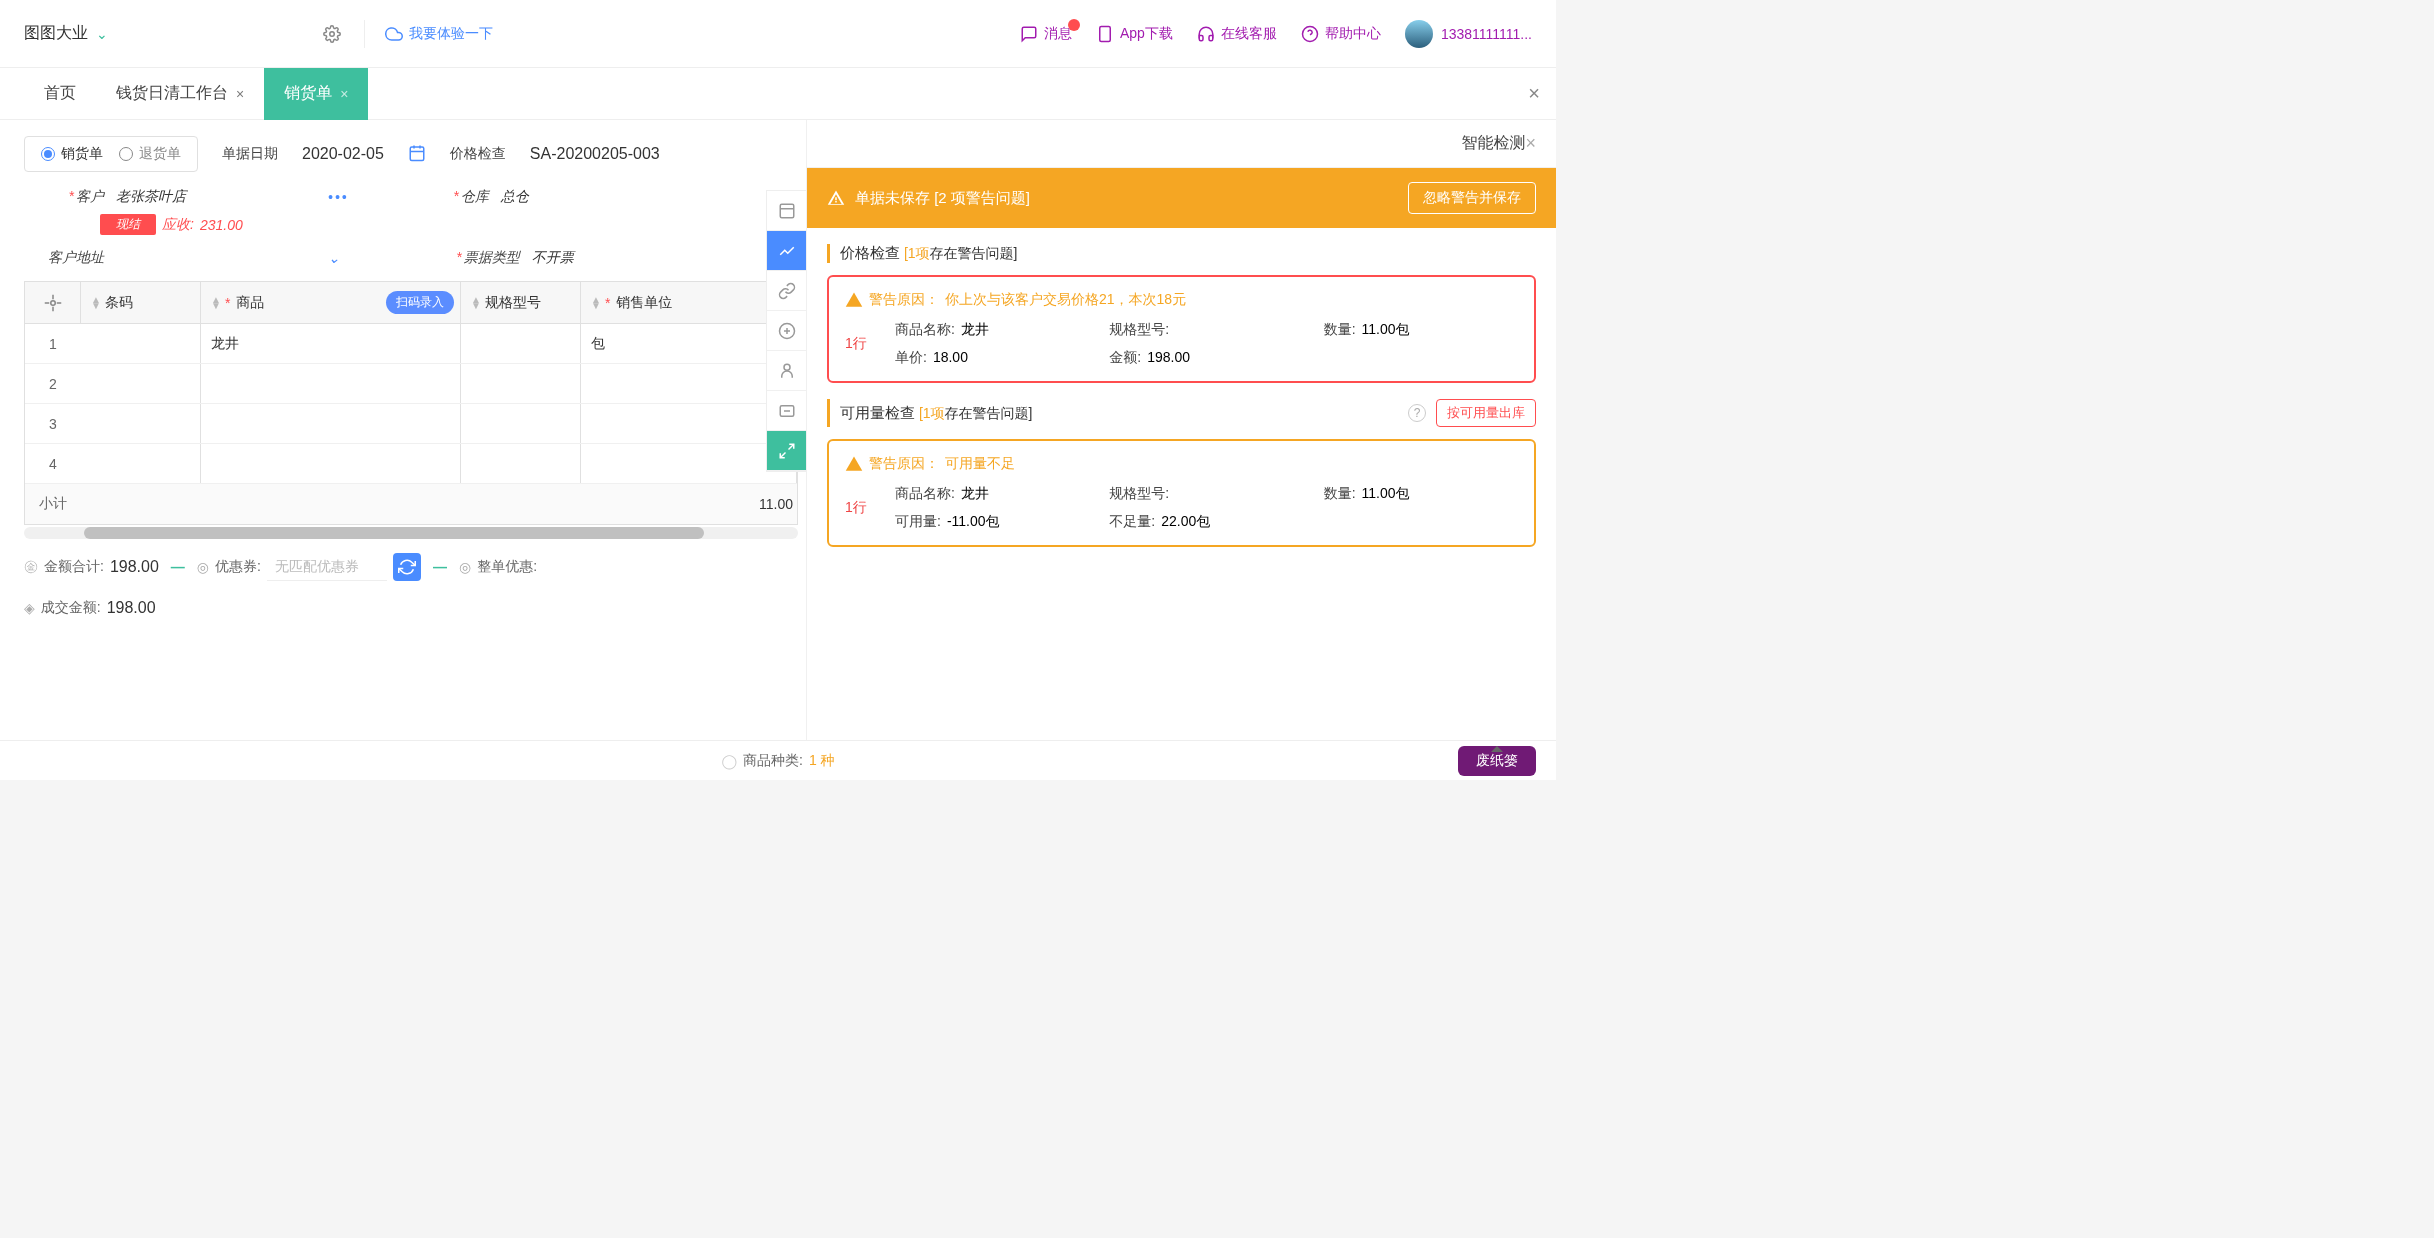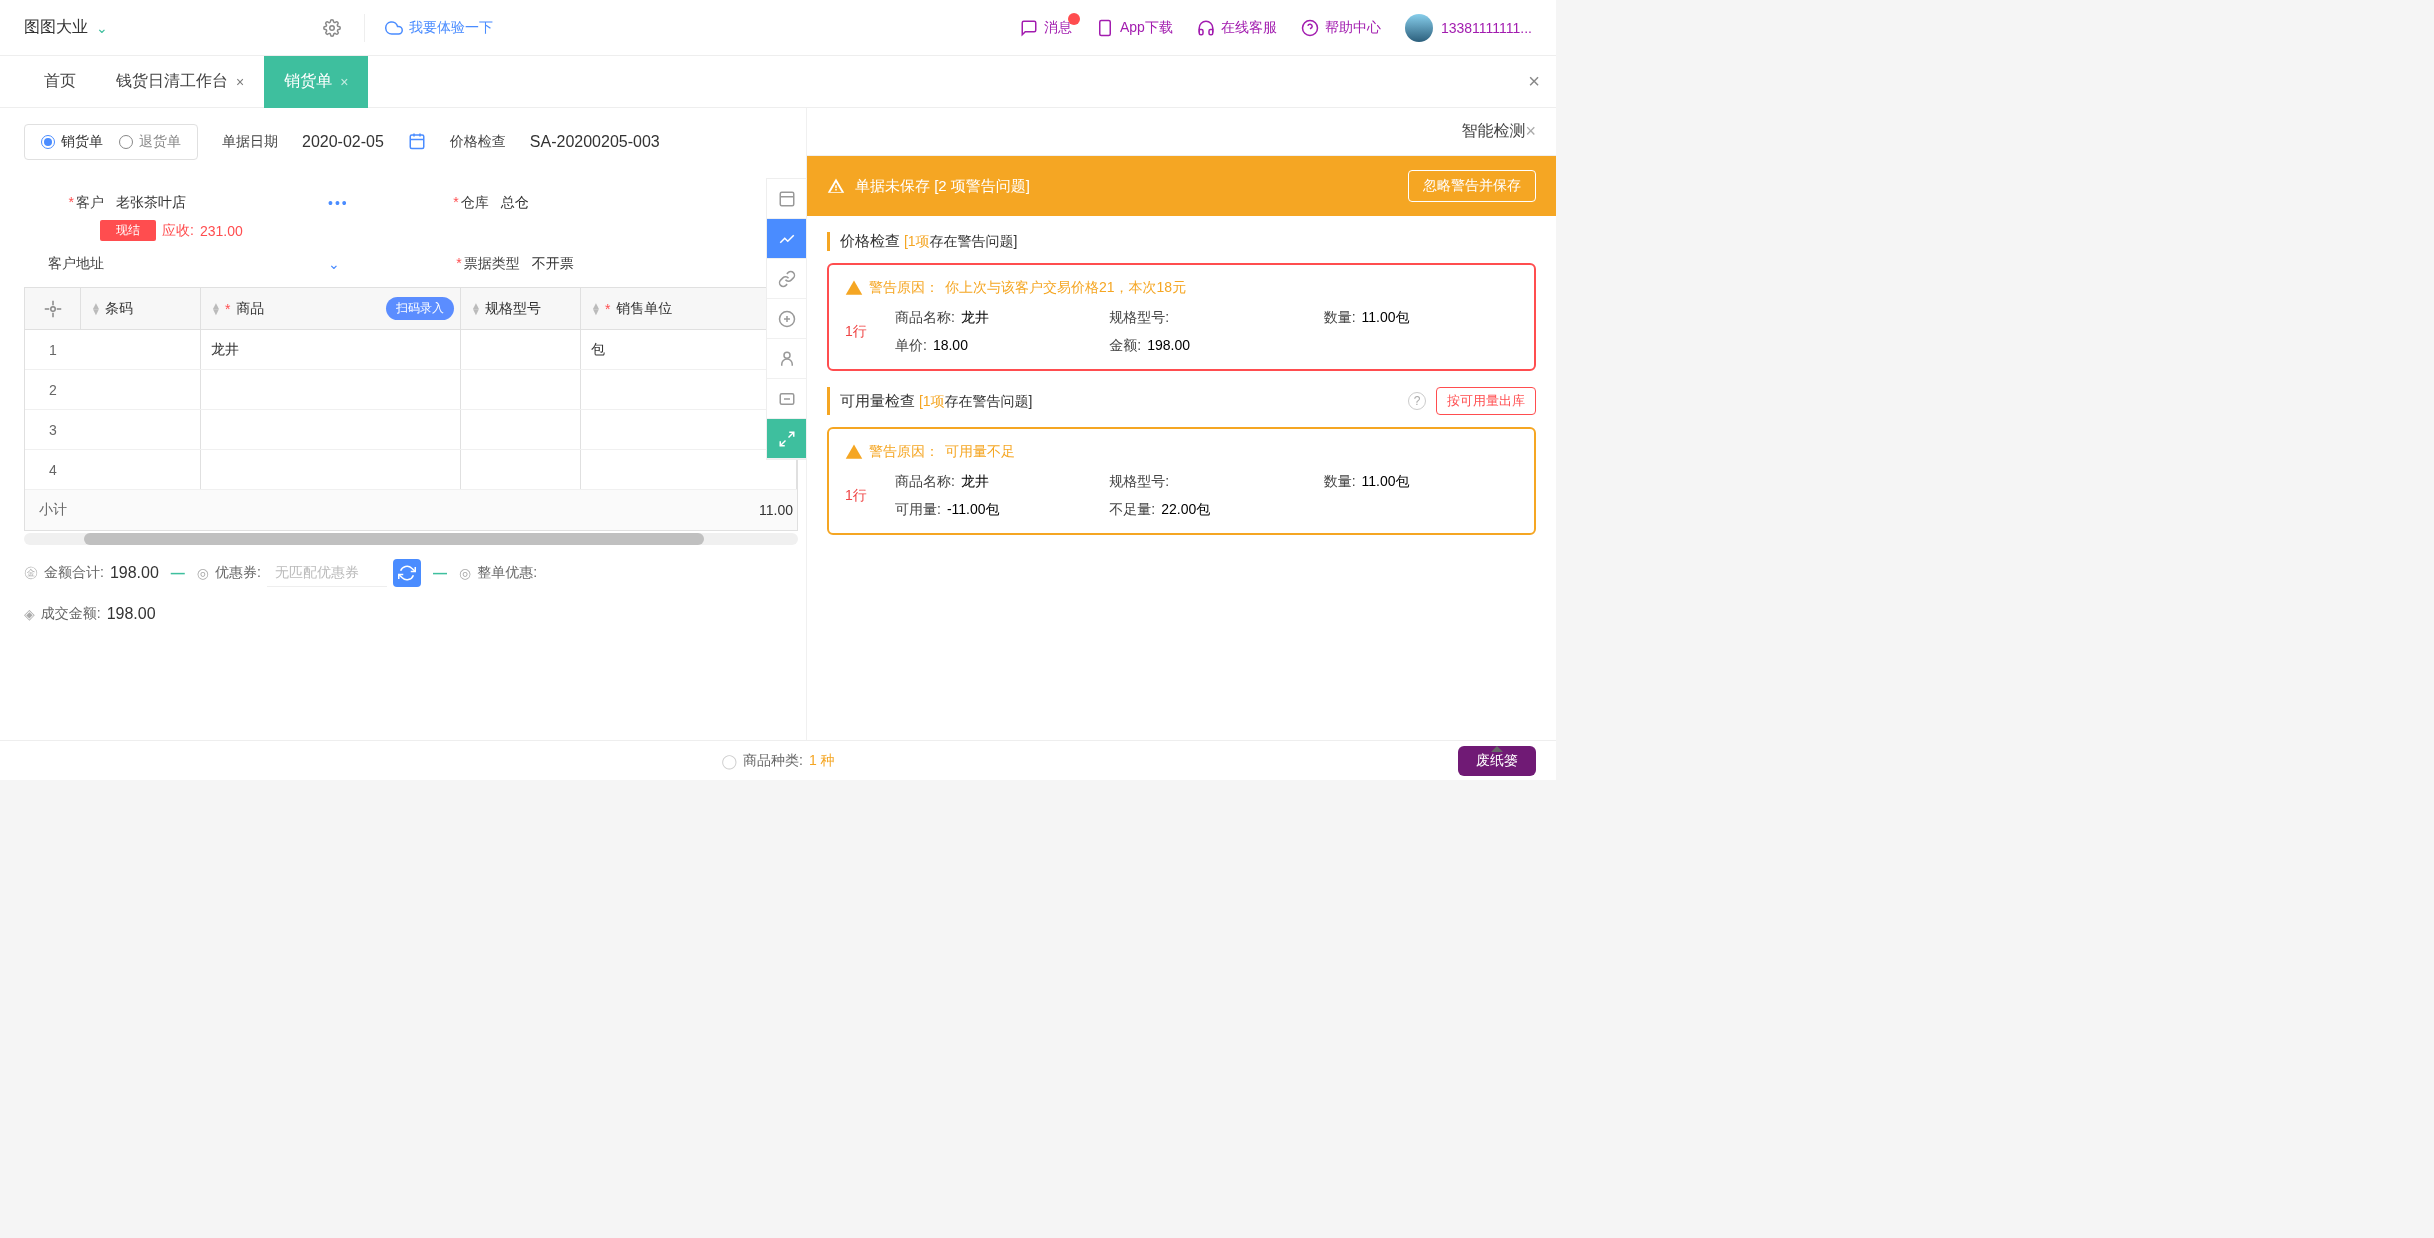--- a/index.html
+++ b/index.html
@@ -1,20 +1,20 @@
 <!DOCTYPE html>
 <html><head>
 <meta charset="utf-8">
 <style>
 * { box-sizing: border-box; margin: 0; padding: 0; }
 body { font-family: -apple-system, "PingFang SC", "Microsoft YaHei", sans-serif; font-size: 14px; color: #333; background: #f5f5f5; }
 .app { width: 1556px; height: 780px; position: relative; background: #fff; display: flex; flex-direction: column; }
 
 
-.topbar { height: 56px; display: flex; align-items: center; padding: 0 24px; border-bottom: 1px solid #eee; background: #fff; }
+.topbar { height: 68px; display: flex; align-items: center; padding: 0 24px; border-bottom: 1px solid #eee; background: #fff; }
 .company-select { display: flex; align-items: center; gap: 8px; font-size: 16px; min-width: 280px; }
 .company-select .chevron { color: #3ebf9e; font-size: 14px; }
 .gear-btn { width: 24px; height: 24px; display: flex; align-items: center; justify-content: center; cursor: pointer; color: #888; margin-left: 16px; }
 .divider-v { width: 1px; height: 28px; background: #eee; margin: 0 20px; }
 .experience-link { color: #4a8cff; display: flex; align-items: center; gap: 6px; cursor: pointer; }
 .spacer { flex: 1; }
 .top-actions { display: flex; align-items: center; gap: 24px; color: #a21caf; }
 .top-action { display: flex; align-items: center; gap: 6px; cursor: pointer; position: relative; }
 .badge { position: absolute; top: -6px; right: -8px; width: 12px; height: 12px; background: #ff4d4f; border-radius: 50%; }
 .avatar { width: 28px; height: 28px; border-radius: 50%; background: linear-gradient(180deg,#87ceeb 0%,#2c5f7c 100%); margin-right: 8px; }
@@ -38,21 +38,21 @@
 .radio-item { display: flex; align-items: center; gap: 6px; color: #888; }
 .radio-item.checked { color: #333; }
 .radio-circle { width: 14px; height: 14px; border: 1px solid #888; border-radius: 50%; display: flex; align-items: center; justify-content: center; }
 .radio-item.checked .radio-circle { border-color: #4a8cff; }
 .radio-item.checked .radio-circle::after { content: ""; width: 8px; height: 8px; background: #4a8cff; border-radius: 50%; }
 .field-label { color: #444; }
 .field-value { font-size: 16px; }
 .date-icon { color: #4a8cff; }
 
 
-.sub-form { margin-top: 34px; }
+.sub-form { margin-top: 16px; font-style: italic; }
 .sub-row { display: flex; gap: 60px; align-items: flex-start; margin-bottom: 14px; }
 .sub-field { display: flex; align-items: center; gap: 12px; }
 .req-star { color: #ff4d4f; margin-right: 2px; }
 .sub-label { width: 80px; text-align: right; color: #444; }
 .sub-value { min-width: 200px; }
 .more-dots { color: #4a8cff; letter-spacing: 2px; cursor: pointer; }
 .chip-red { background: #ff4d4f; color: #fff; padding: 2px 16px; font-size: 12px; border-radius: 2px; }
 .chip-text { color: #ff4d4f; }
 .receivable-row { margin-left: 76px; margin-top: -6px; margin-bottom: 14px; display: flex; align-items: center; gap: 6px; font-size: 14px; }
 

